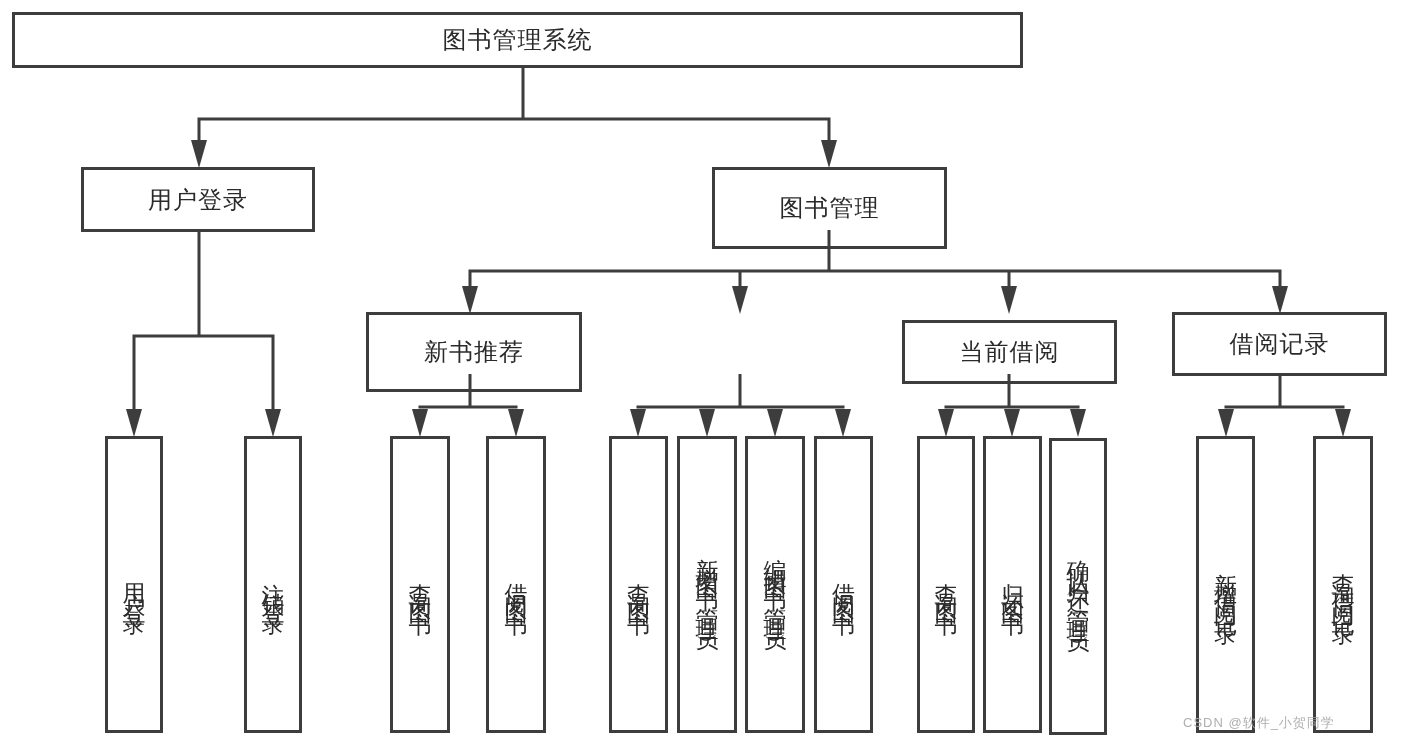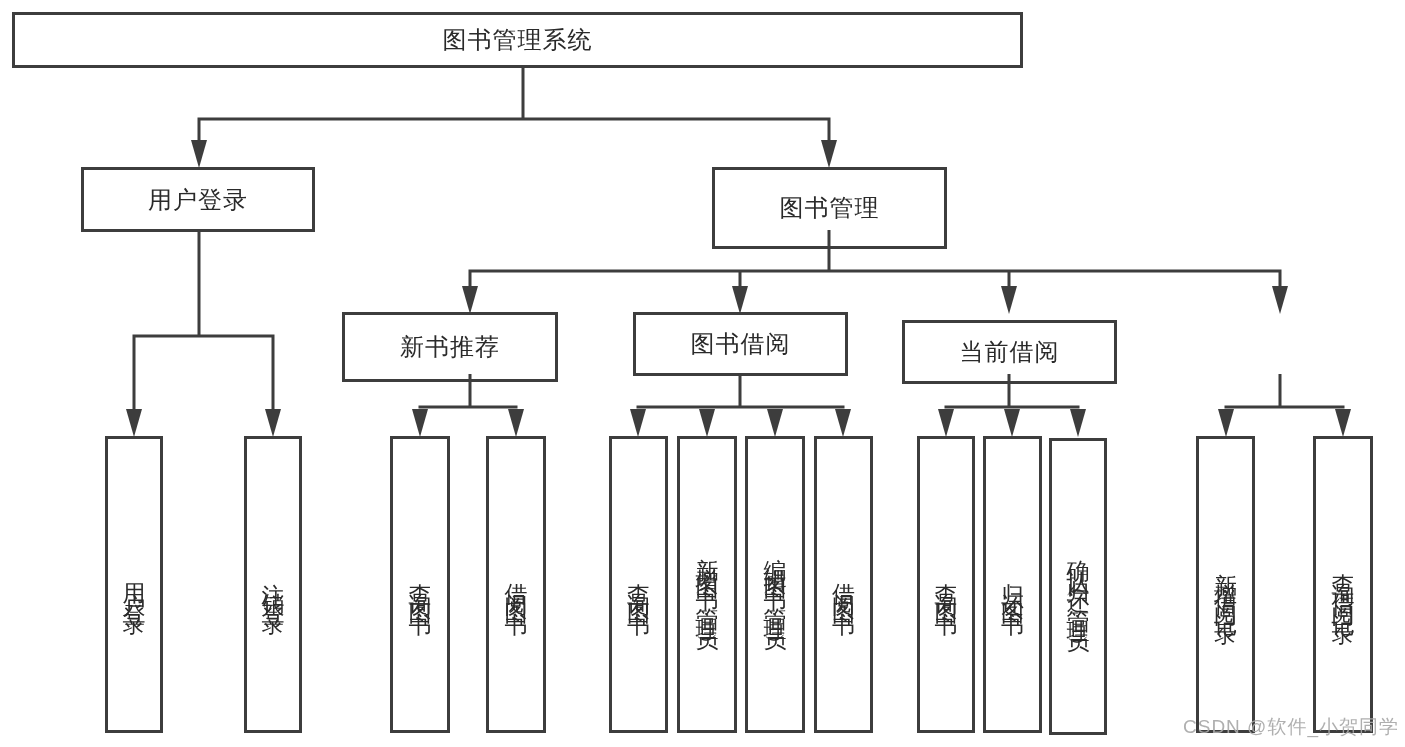--- a/index.html
+++ b/index.html
@@ -36,21 +36,21 @@
   svg.connectors {
     position:absolute;
     left:0; top:0;
     z-index:3;
     pointer-events:none;
   }
   .watermark {
     position:absolute;
     left:1183px; top:714px;
     z-index:4;
-    font-size:19px;
+    font-size:13px;
     letter-spacing:1px;
     color:rgba(168,168,168,0.92);
     white-space:nowrap;
   }
 </style>
 </head>
 <body>
 
 <div class="canvas">
 
@@ -89,28 +89,28 @@
     <span class="lbl">图书管理系统</span>
   </div>
 
   <div class="node node-h" style="left:81px;top:167px;width:234px;height:65px">
     <span class="lbl">用户登录</span>
   </div>
   <div class="node node-h" style="left:712px;top:167px;width:235px;height:82px">
     <span class="lbl">图书管理</span>
   </div>
 
-  <div class="node node-h" style="left:342px;top:312px;width:216px;height:70px">
+  <div class="node node-h" style="left:366px;top:312px;width:216px;height:80px">
     <span class="lbl">新书推荐</span>
-  </div>
-  <div class="node node-h" style="left:633px;top:312px;width:215px;height:64px">
-    <span class="lbl">图书借阅</span>
   </div>
   <div class="node node-h" style="left:902px;top:320px;width:215px;height:64px">
     <span class="lbl">当前借阅</span>
+  </div>
+  <div class="node node-h" style="left:1172px;top:312px;width:215px;height:64px">
+    <span class="lbl">借阅记录</span>
   </div>
 
   <div class="node node-v" style="left:105px;top:436px;width:58px;height:297px">
     <span class="lbl">用户登录</span>
   </div>
   <div class="node node-v" style="left:244px;top:436px;width:58px;height:297px">
     <span class="lbl">注销登录</span>
   </div>
 
   <div class="node node-v" style="left:390px;top:436px;width:60px;height:297px">

